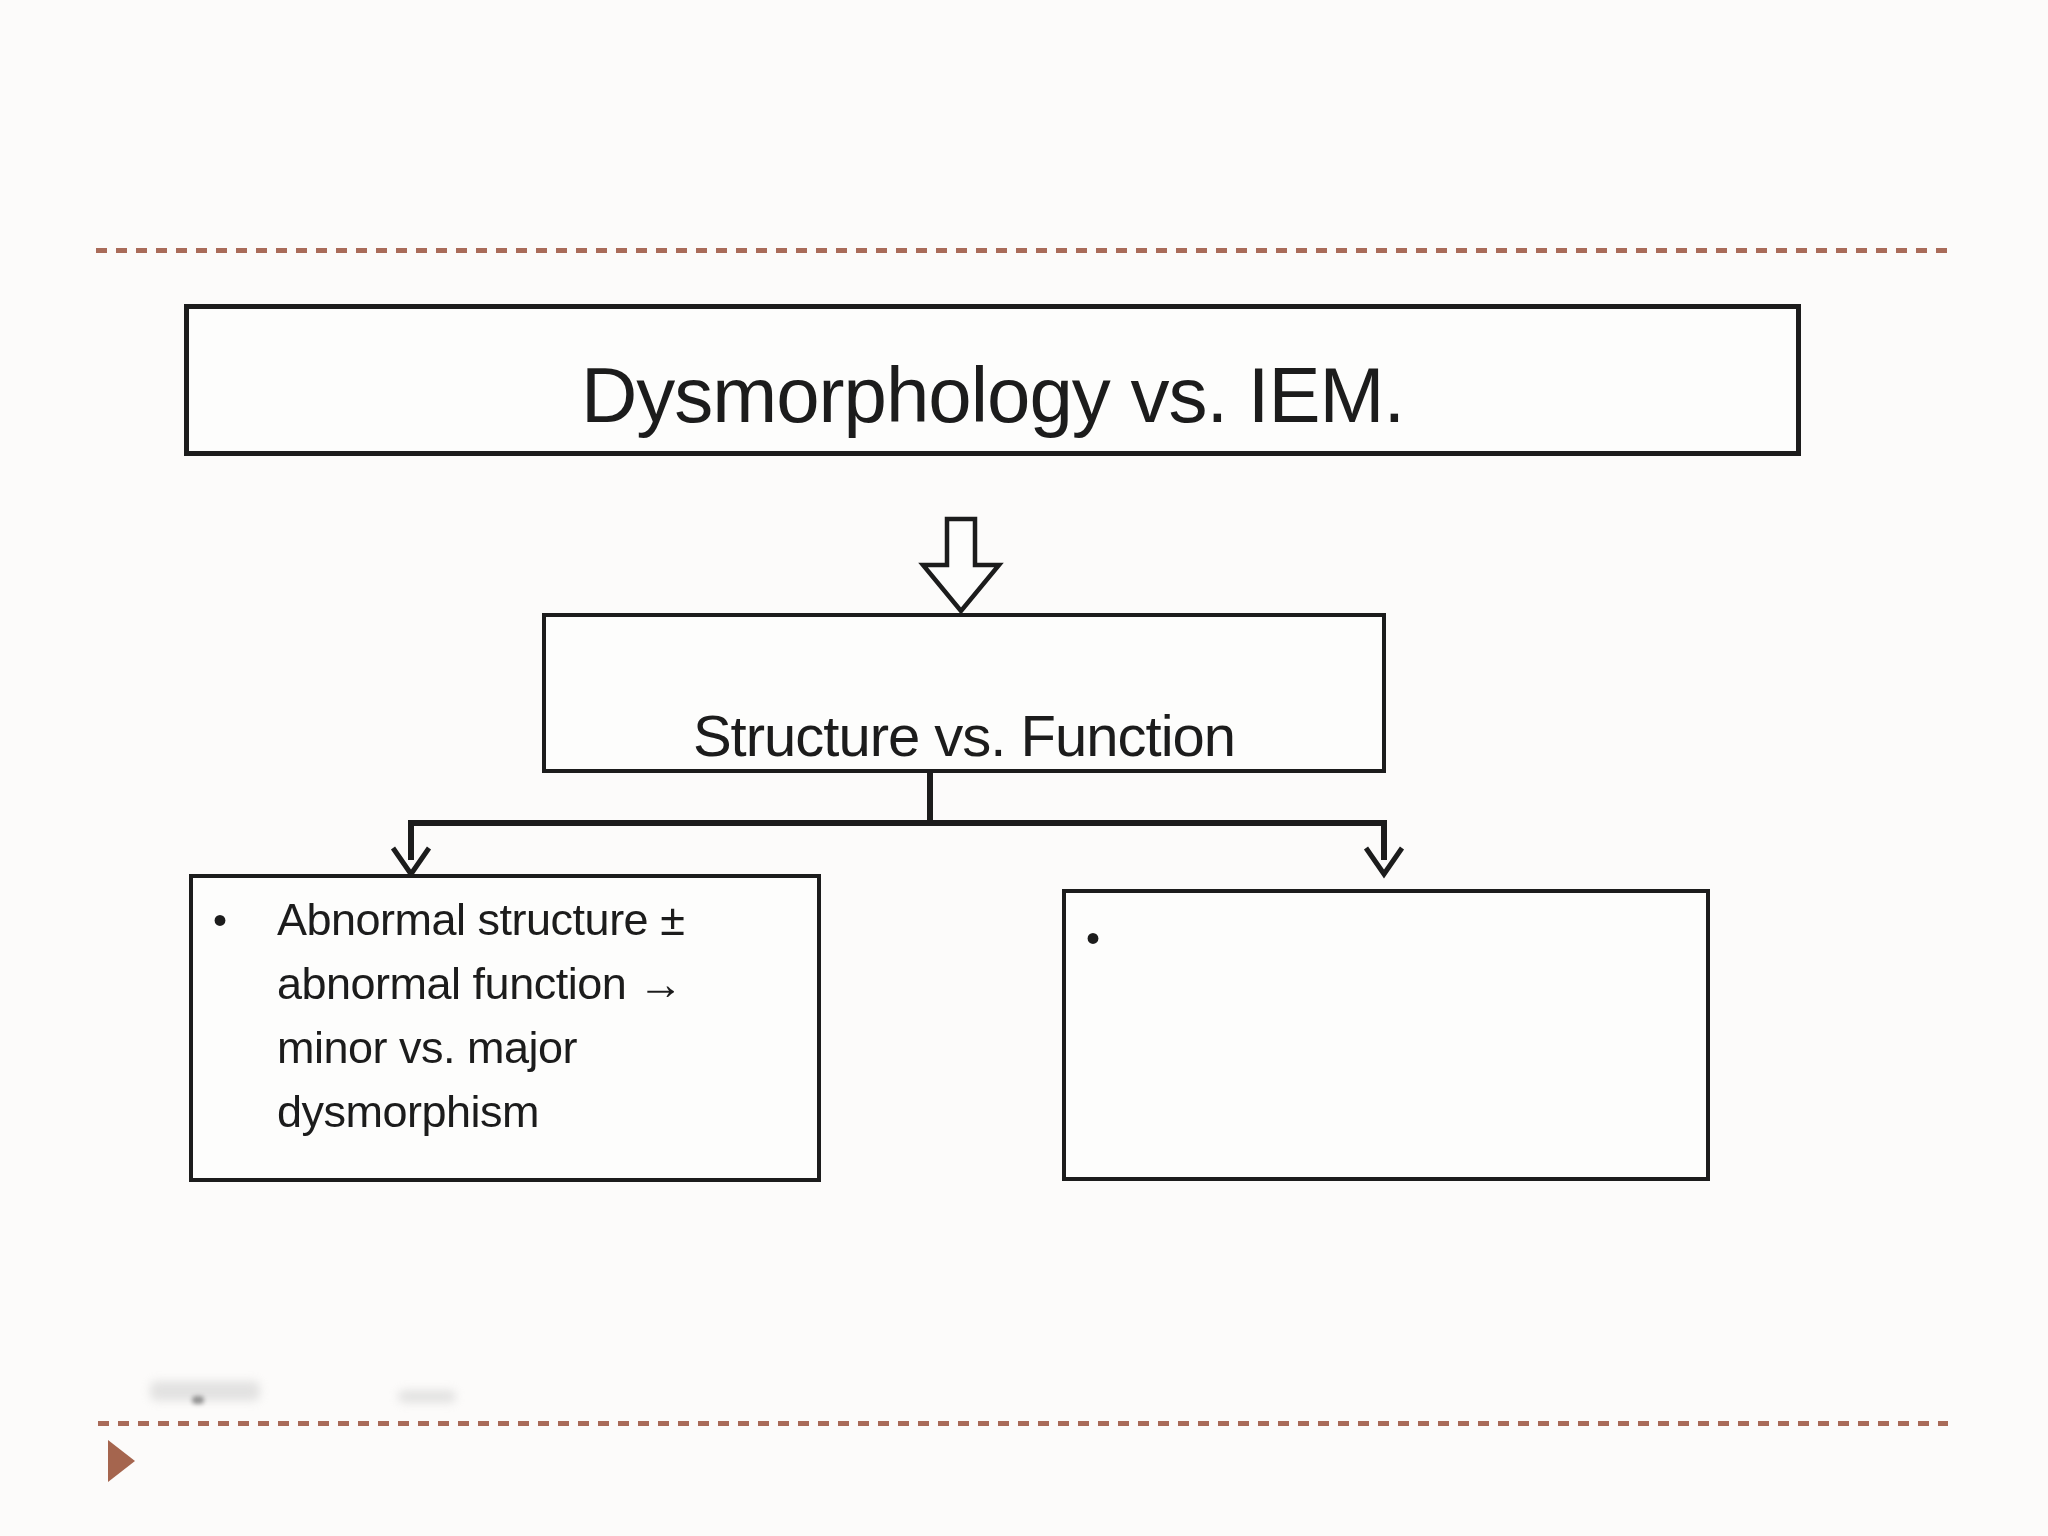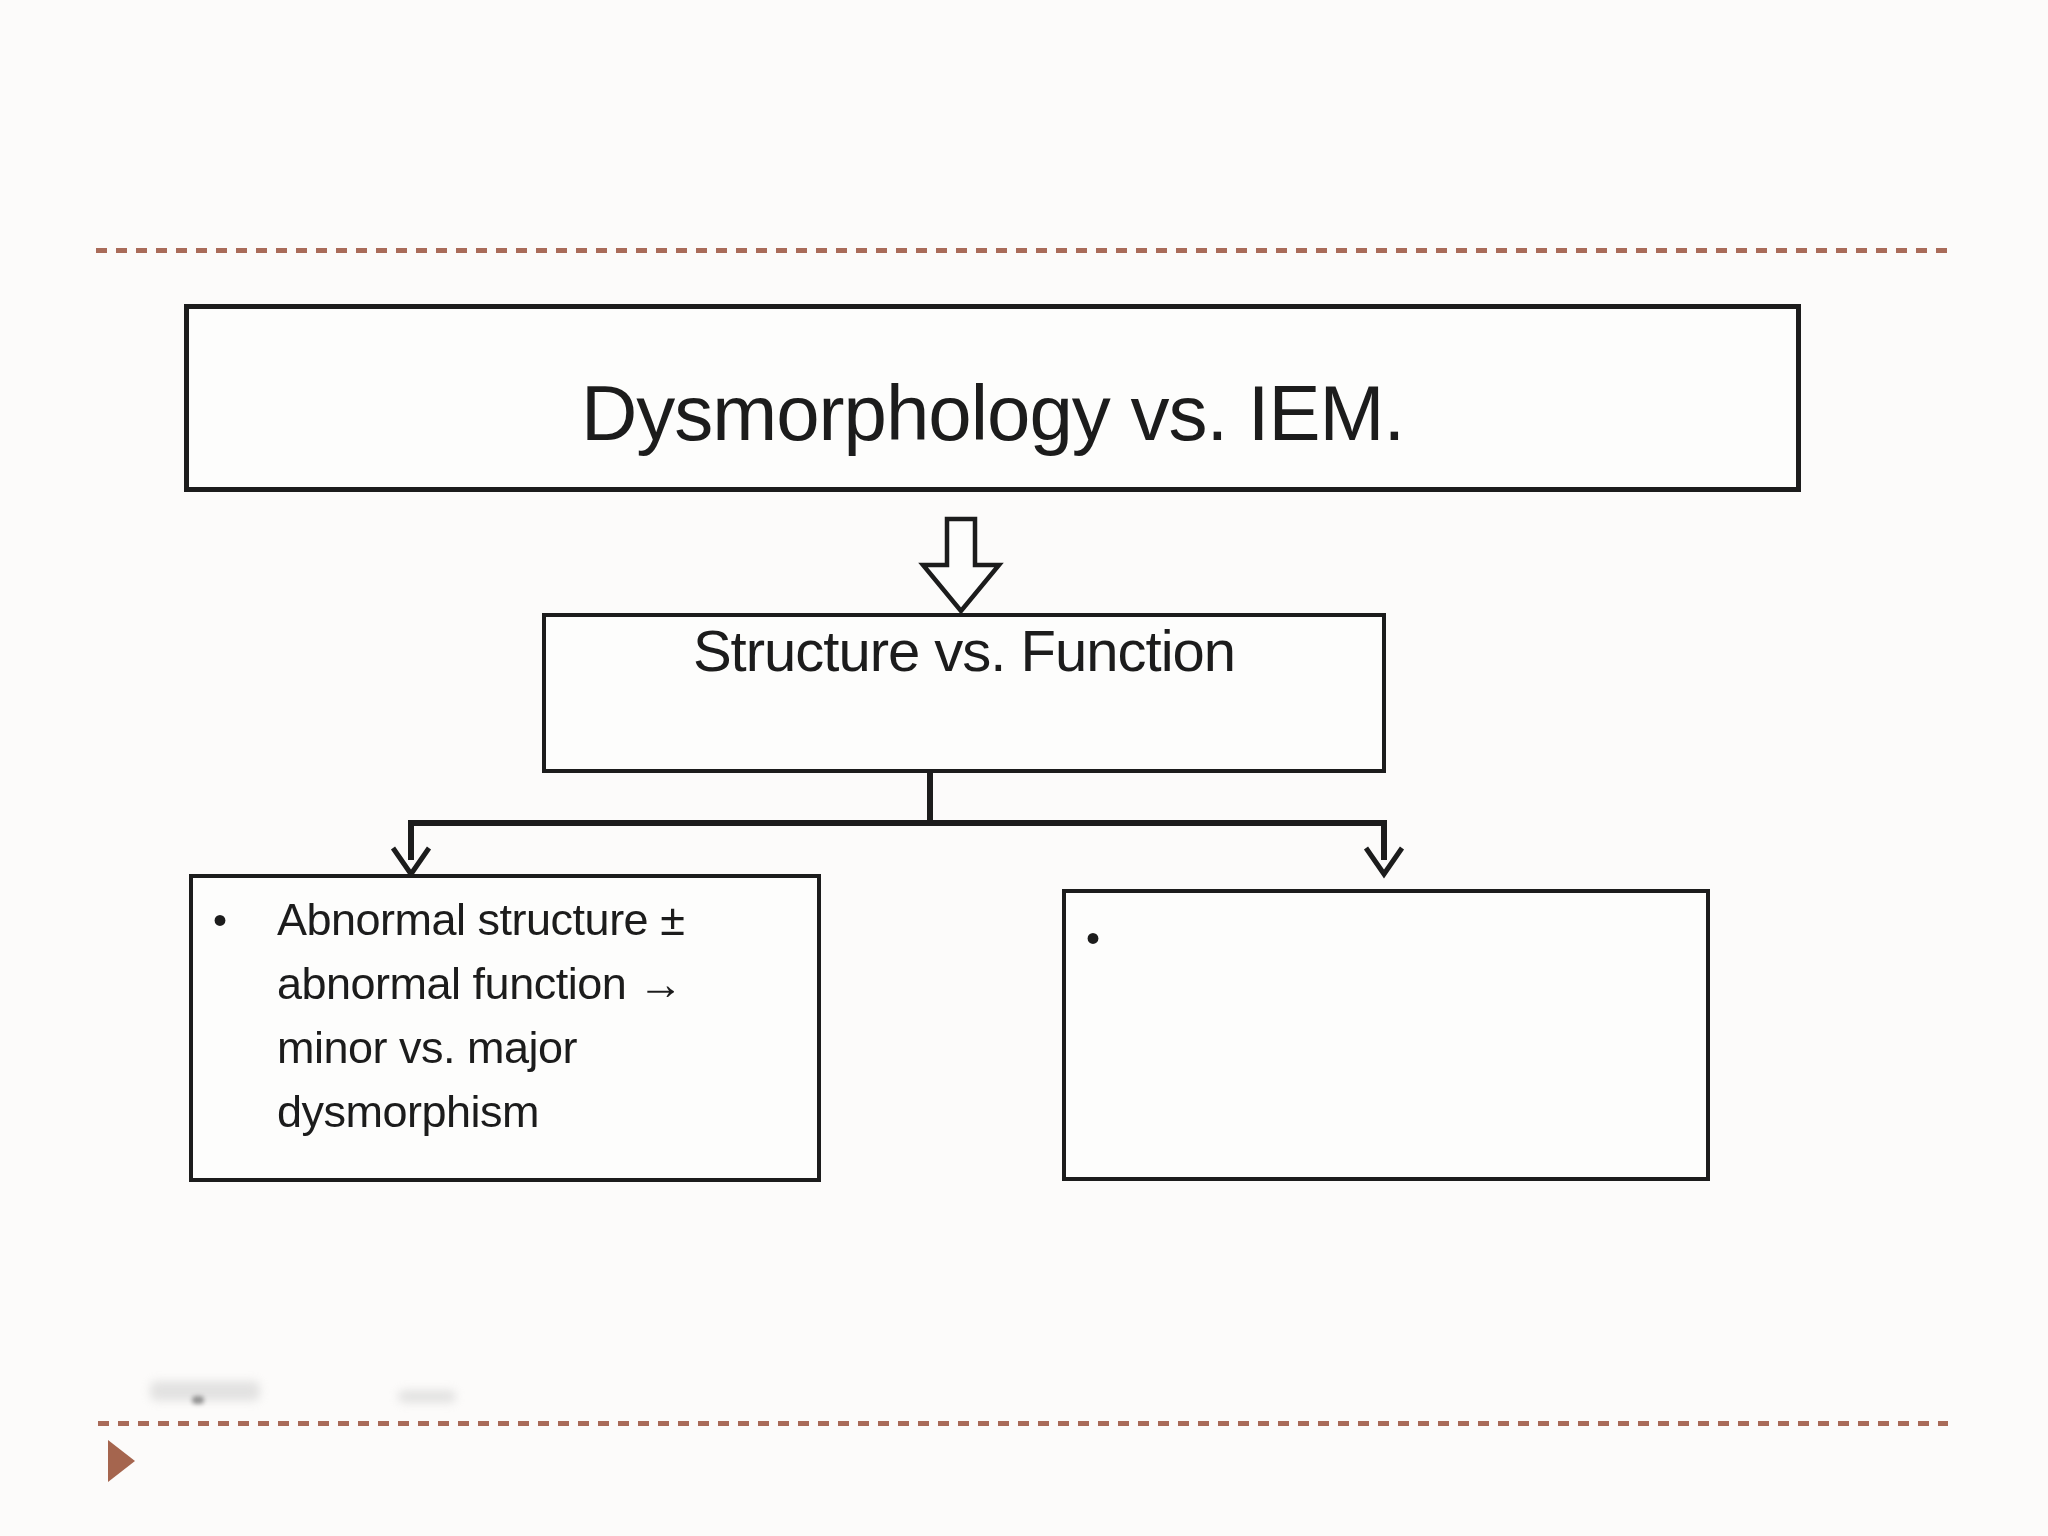--- a/index.html
+++ b/index.html
@@ -17,29 +17,29 @@
   }
   .dash.top{left:96px;top:248px;width:1856px;}
   .dash.bottom{left:98px;top:1421px;width:1850px;}
   .box{
     position:absolute;
     background:#fdfdfc;
     border:4px solid var(--ink,#1c1c1c);
     box-sizing:border-box;
   }
   .title-box{
-    left:184px;top:304px;width:1617px;height:188px;
+    left:184px;top:304px;width:1617px;height:152px;
     border-width:5px;
     display:flex;align-items:center;justify-content:center;
     font-size:78px;letter-spacing:-1px;
     padding-top:30px;
   }
   .structure-box{
     left:542px;top:613px;width:844px;height:160px;
-    display:flex;align-items:flex-start;justify-content:center;
+    display:flex;align-items:flex-end;justify-content:center;
     font-size:58px;letter-spacing:-1px;
   }
   .detail{
     display:flex;align-items:flex-start;
     font-size:45px;line-height:64px;letter-spacing:-0.5px;
   }
   .left-box{
     left:189px;top:874px;width:632px;height:308px;
     padding:10px 6px 0 20px;
   }

